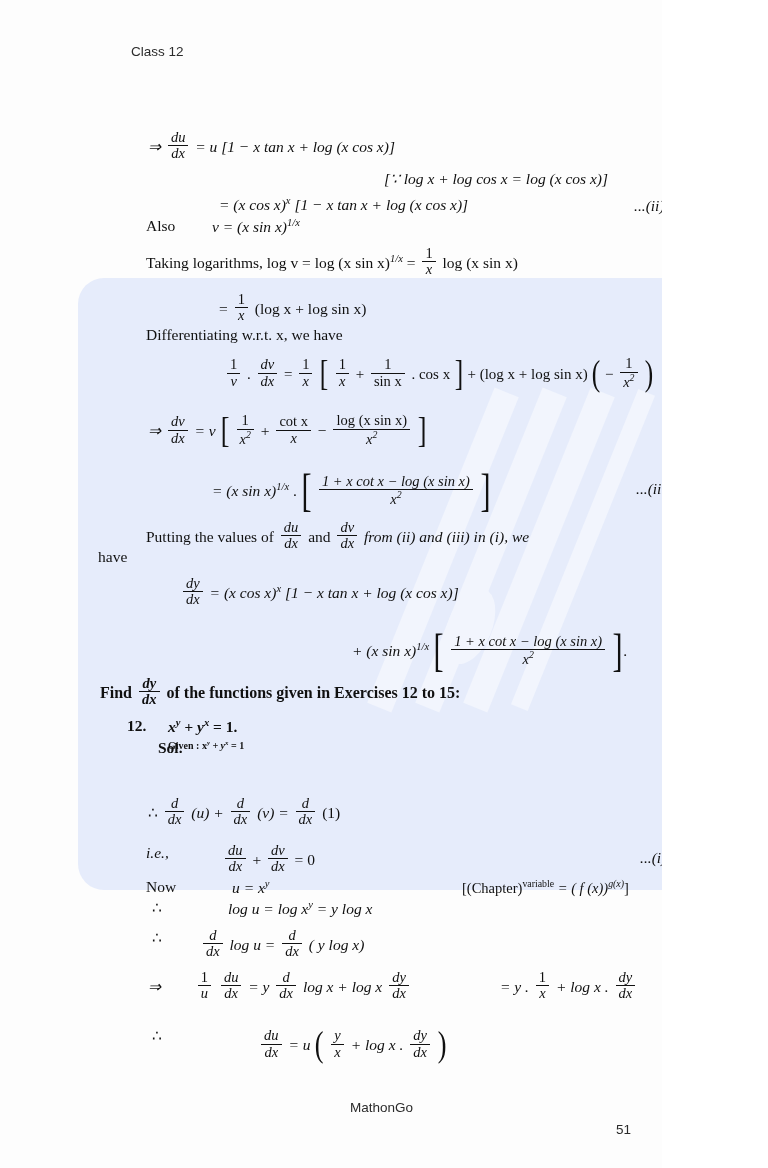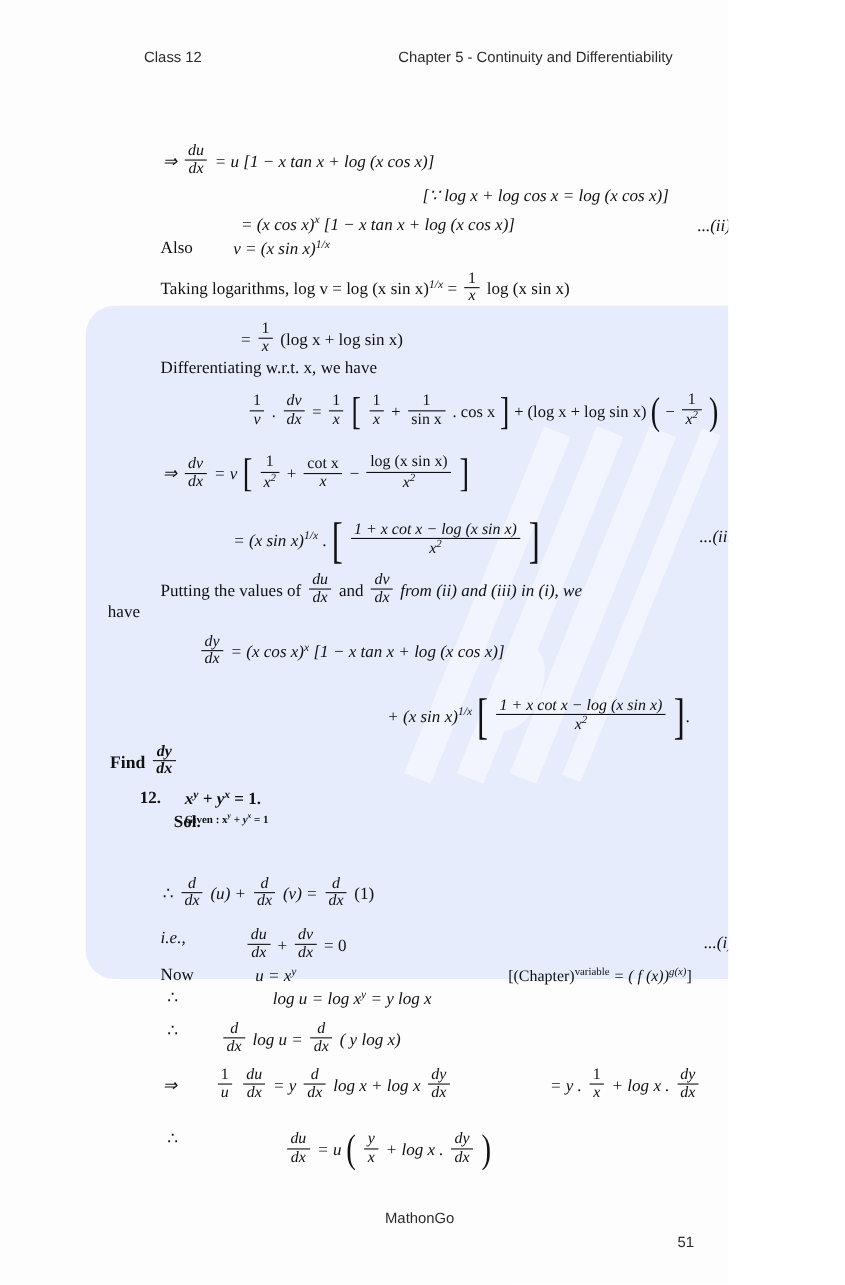--- a/index.html
+++ b/index.html
@@ -136,21 +136,20 @@
       <rect x="430" y="380" width="26" height="340" transform="rotate(22 443 550)"></rect>
       <rect x="478" y="380" width="26" height="340" transform="rotate(22 491 550)"></rect>
       <rect x="526" y="380" width="26" height="340" transform="rotate(22 539 550)"></rect>
       <rect x="574" y="380" width="18" height="340" transform="rotate(22 583 550)"></rect>
       <ellipse cx="470" cy="626" rx="22" ry="40" transform="rotate(22 470 626)"></ellipse>
     </g>
   </svg>
 
   <div class="header">
     <span class="h-left">Class 12</span>
-    <span class="h-right">Chapter 5 - Continuity and Differentiability</span>
   </div>
 
   <div class="content">
 
     <div class="ln" style="left:148px; top:132px;">
       <span class="it">⇒</span>
       <span class="frac it fs">
         <span class="num">du</span>
         <span class="den">dx</span>
       </span>
@@ -296,20 +295,21 @@
       </span>
       <span class="brk2">]</span><span>.</span>
     </div>
 
     <div class="ln b" style="left:100px; top:678px; font-size:16px;">
       <span>Find</span>
       <span class="frac it fs b">
         <span class="num">dy</span>
         <span class="den">dx</span>
       </span>
+      <span>of the functions given in Exercises 12 to 15:</span>
     </div>
 
     <div class="ln b" style="left:127px; top:718px; font-size:15.5px;">12.</div>
     <div class="ln b" style="left:168px; top:718px; font-size:15.5px;">
       <span class="it">x</span><sup class="it">y</sup><span class="it"> + y</span><sup class="it">x</sup><span> = 1.</span>
     </div>
 
     <div class="ln b" style="left:118px; top:740px; font-size:15.5px;margin-left:40px;">Sol.</div>
     <div class="ln b" style="left:168px; top:740px; font-size:10px;">
       <span>Given : x</span><sup class="it">y</sup><span class="it"> + y</span><sup class="it">x</sup><span> = 1</span>
@@ -356,21 +356,21 @@
     <div class="ln" style="left:232px; top:879px;">
       <span class="it">u = x</span><sup class="it">y</sup>
     </div>
     <div class="ln" style="left:462px; top:879px; font-size:14.5px;">
       <span>[(Chapter)</span><sup>variable</sup><span class="it"> = ( f (x))</span><sup class="it">g(x)</sup><span>]</span>
     </div>
 
     <div class="ln" style="left:152px; top:900px;">
       <span>∴</span>
     </div>
-    <div class="ln" style="left:248px; top:900px;">
+    <div class="ln" style="left:228px; top:900px;">
       <span class="it">log u = log x</span><sup class="it">y</sup><span class="it"> = y log x</span>
     </div>
 
     <div class="ln" style="left:152px; top:930px;">
       <span>∴</span>
     </div>
     <div class="ln" style="left:200px; top:930px;">
       <span class="frac it fs">
         <span class="num">d</span>
         <span class="den">dx</span>

